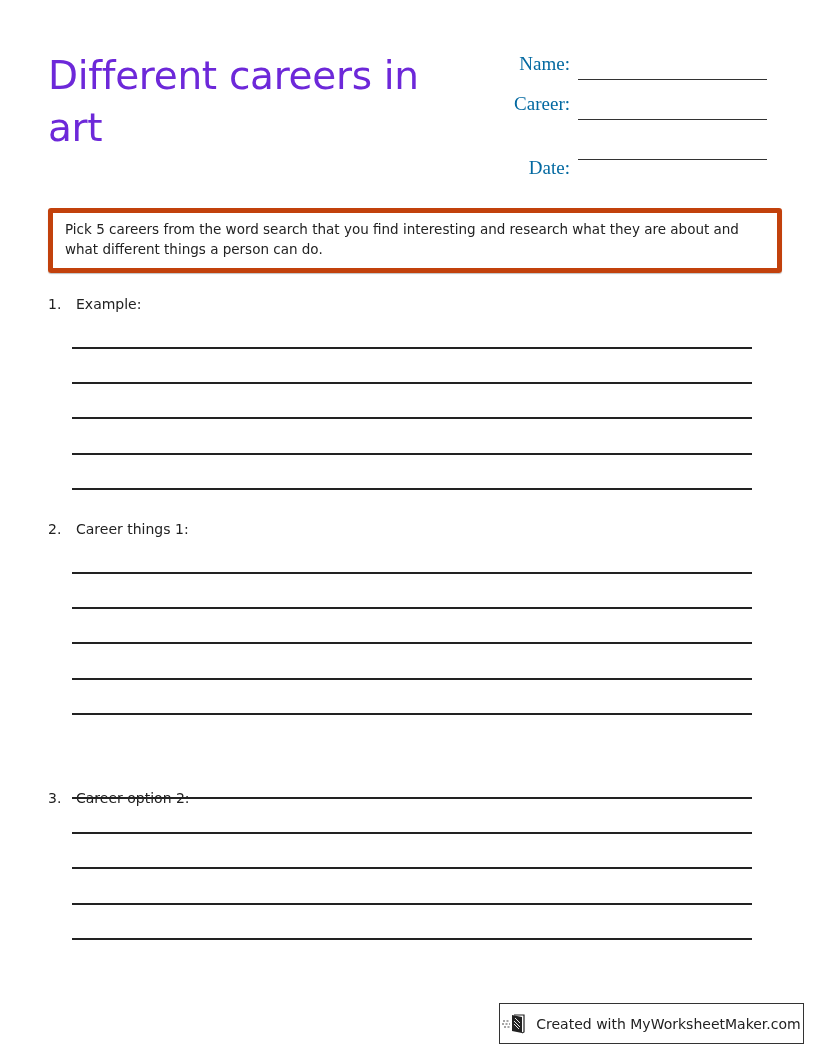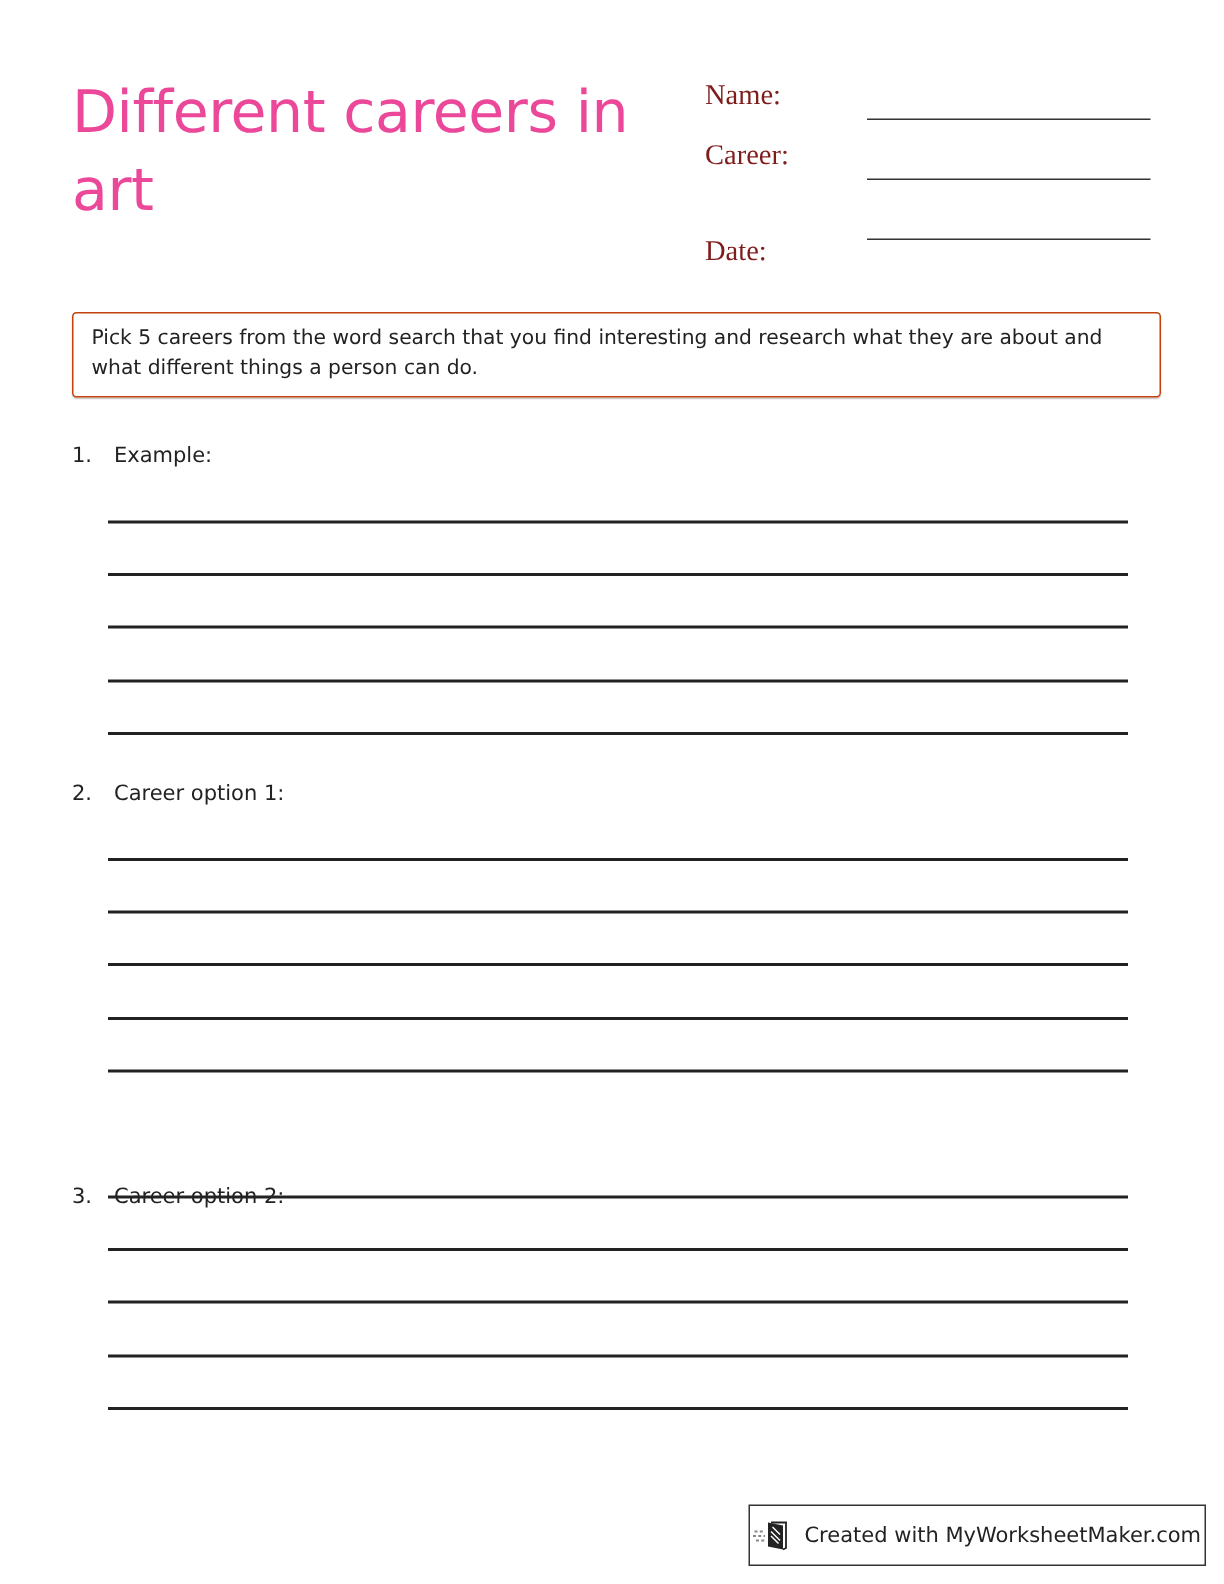--- a/index.html
+++ b/index.html
@@ -2,36 +2,36 @@
 <html><head>
 <meta charset="utf-8">
 <style>
   html, body { margin: 0; padding: 0; background: #ffffff; }
   body { width: 816px; height: 1056px; position: relative; overflow: hidden; color: #222; }
   .sans { font-family: "DejaVu Sans", "Liberation Sans", sans-serif; }
   .serif { font-family: "Liberation Serif", "DejaVu Serif", serif; }
 
   .title {
     position: absolute; left: 48px; top: 50px; width: 420px;
-    font-size: 39px; line-height: 52px; font-weight: normal; color: #ec4899;
+    font-size: 39px; line-height: 52px; font-weight: normal; color: #6d28d9;
     margin: 0; letter-spacing: -0.3px;
   }
 
   .field-label {
-    position: absolute; width: 100px; left: 470px; text-align: left;
-    font-size: 19px; color: #7f1d1d;
+    position: absolute; width: 100px; left: 470px; text-align: right;
+    font-size: 19px; color: #0369a1;
   }
   .field-line {
     position: absolute; left: 578px; width: 189px; height: 0;
     border-top: 1.5px solid #333;
   }
 
   .instructions {
     position: absolute; left: 48px; top: 208px; width: 706px; height: 43px;
-    border: 1px solid #c2410c; border-radius: 3px; padding: 6px 6px 6px 12px;
+    border: 5px solid #c2410c; border-radius: 3px; padding: 6px 6px 6px 12px;
     font-size: 13.5px; line-height: 20px; color: #222;
     box-shadow: 0 1px 1px rgba(0,0,0,0.25);
   }
 
   .q-label { position: absolute; left: 48px; font-size: 14px; color: #222; }
   .q-num { display: inline-block; width: 28px; }
   .answer-line {
     position: absolute; left: 72px; width: 680px; height: 0;
     border-top: 2.5px solid #222;
   }
@@ -68,21 +68,21 @@
   </div>
   <div class="answer-line" style="top:347px;"></div>
   <div class="answer-line" style="top:382px;"></div>
   <div class="answer-line" style="top:417px;"></div>
   <div class="answer-line" style="top:453px;"></div>
   <div class="answer-line" style="top:488px;"></div>
 </div>
 
 <div>
   <div class="q-label sans" style="top:521px;">
-    <span class="q-num">2.</span><span>Career option 1:</span>
+    <span class="q-num">2.</span><span>Career things 1:</span>
   </div>
   <div class="answer-line" style="top:572px;"></div>
   <div class="answer-line" style="top:607px;"></div>
   <div class="answer-line" style="top:642px;"></div>
   <div class="answer-line" style="top:678px;"></div>
   <div class="answer-line" style="top:713px;"></div>
 </div>
 
 <div>
   <div class="q-label sans" style="top:746px;margin-top:44px;">

